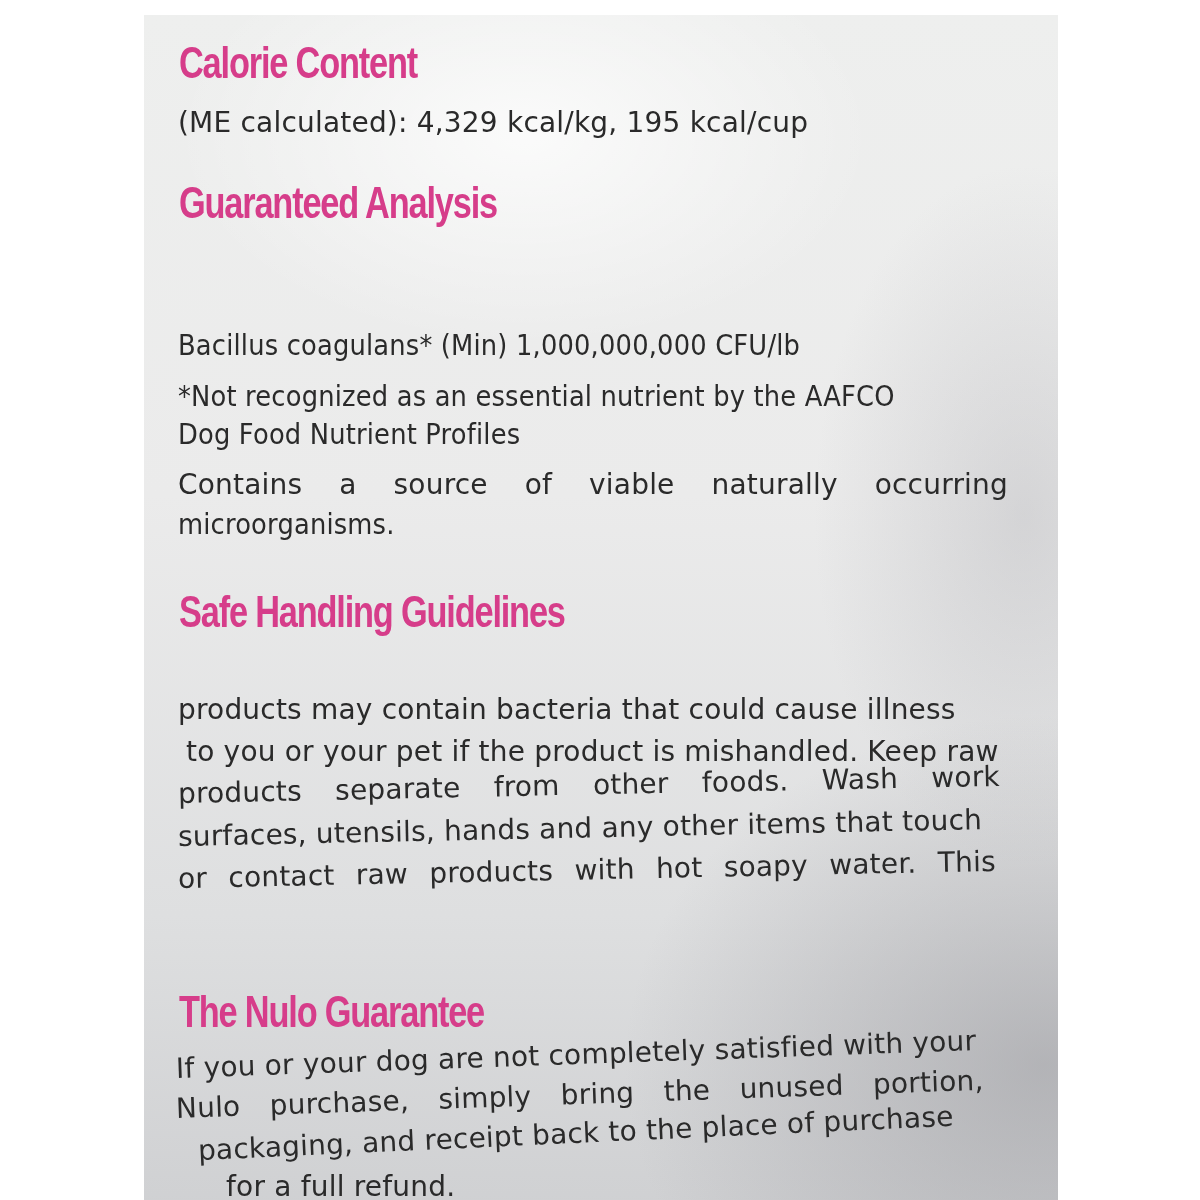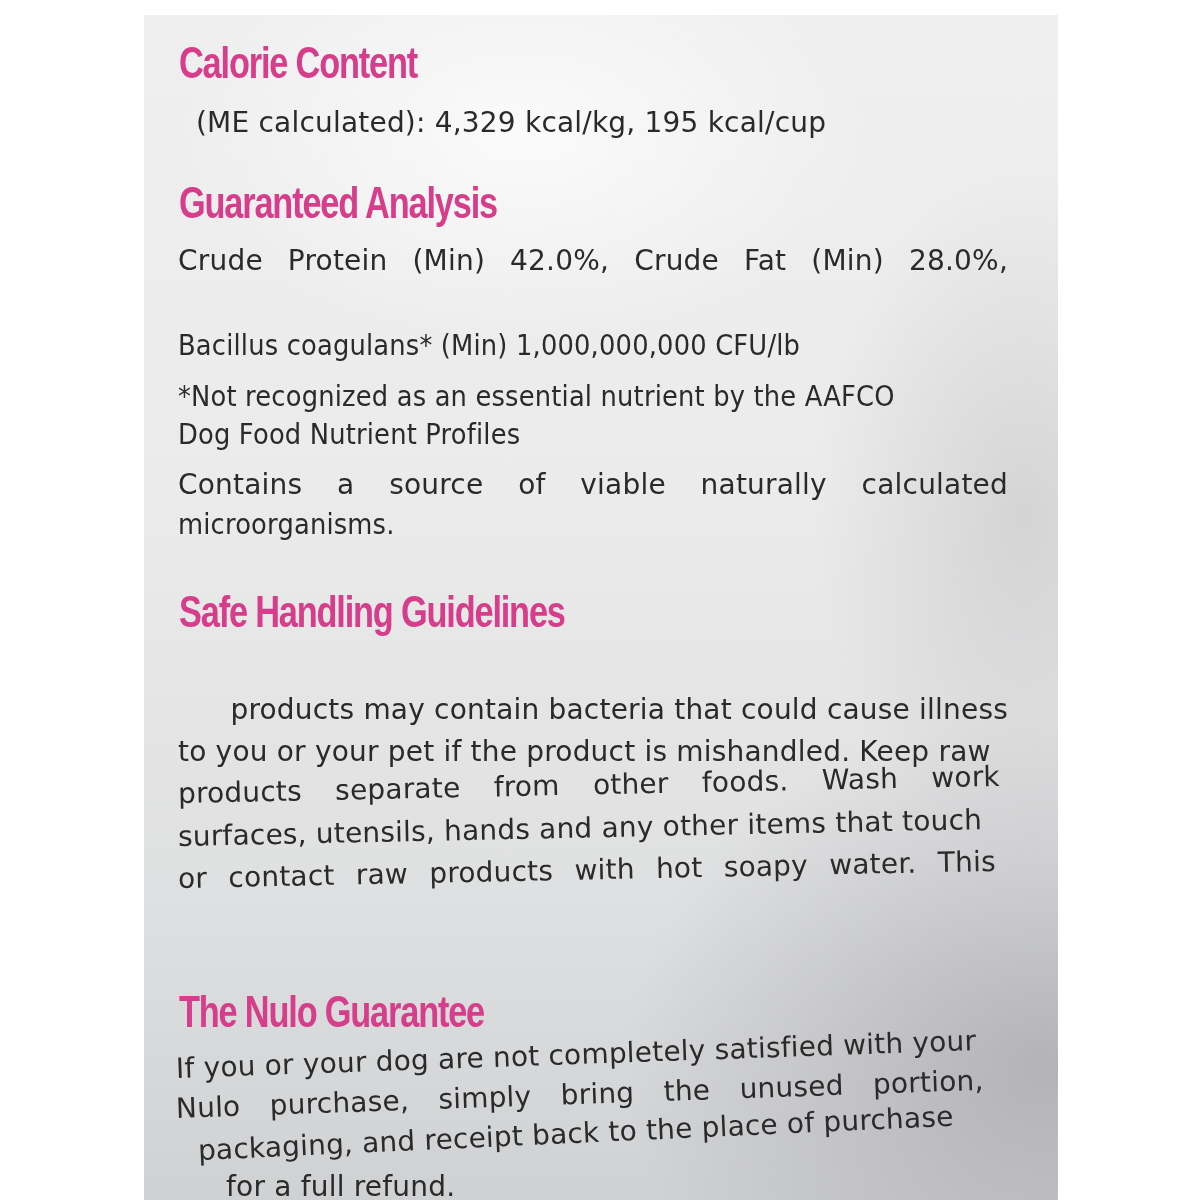--- a/index.html
+++ b/index.html
@@ -62,35 +62,34 @@
       border-radius: 50% 50% 0 0;
       background: #1a1a1a;
     }
   </style>
 </head>
 <body>
 
 <div class="panel">
 
   <h2 class="heading" style="top:26px;">Calorie Content</h2>
-  <div class="line" style="top:94px;margin-left:18px;">(ME calculated):  4,329 kcal/kg, 195 kcal/cup</div>
+  <div class="line" style="top:94px;">(ME calculated):  4,329 kcal/kg, 195 kcal/cup</div>
 
   <h2 class="heading" style="top:166px;">Guaranteed Analysis</h2>
-  <div class="line justify" style="top:232px;">Crude Protein (Min) 42.0%, Crude Fat (Min) 28.0%,</div>
   <div class="line cond" style="top:317px;">Bacillus coagulans* (Min) 1,000,000,000 CFU/lb</div>
 
   <div class="line cond" style="top:368px;">*Not recognized as an essential nutrient by the AAFCO</div>
   <div class="line cond" style="top:406px;">Dog Food Nutrient Profiles</div>
 
-  <div class="line justify" style="top:456px;">Contains a source of viable naturally calculated</div>
+  <div class="line justify" style="top:456px;">Contains a source of viable naturally occurring</div>
   <div class="line cond" style="top:496px;">microorganisms.</div>
 
   <h2 class="heading" style="top:575px;">Safe Handling Guidelines</h2>
-  <div class="line" style="top:681px;text-align:right;">products may contain bacteria that could cause illness</div>
-  <div class="line" style="top:723px;">to you or your pet if the product is mishandled. Keep raw</div>
+  <div class="line" style="top:681px;">products may contain bacteria that could cause illness</div>
+  <div class="line" style="top:723px;margin-left:8px;">to you or your pet if the product is mishandled. Keep raw</div>
   <div class="line justify tilt1" style="top:765px; width:822px;">products separate from other foods. Wash work</div>
   <div class="line tilt1" style="top:808px;">surfaces, utensils, hands and any other items that touch</div>
   <div class="line justify tilt1" style="top:850px; width:818px;">or contact raw products with hot soapy water. This</div>
 
   <h2 class="heading" style="top:975px;">The Nulo Guarantee</h2>
   <div class="line tilt2" style="top:1040px; left:32px;">If you or your dog are not completely satisfied with your</div>
   <div class="line justify tilt2" style="top:1080px; left:32px; width:808px;">Nulo purchase, simply bring the unused portion,</div>
   <div class="line tilt3" style="top:1122px; left:54px;">packaging, and receipt back to the place of purchase</div>
   <div class="line" style="top:1158px; left:82px;">for a full refund.</div>
 

